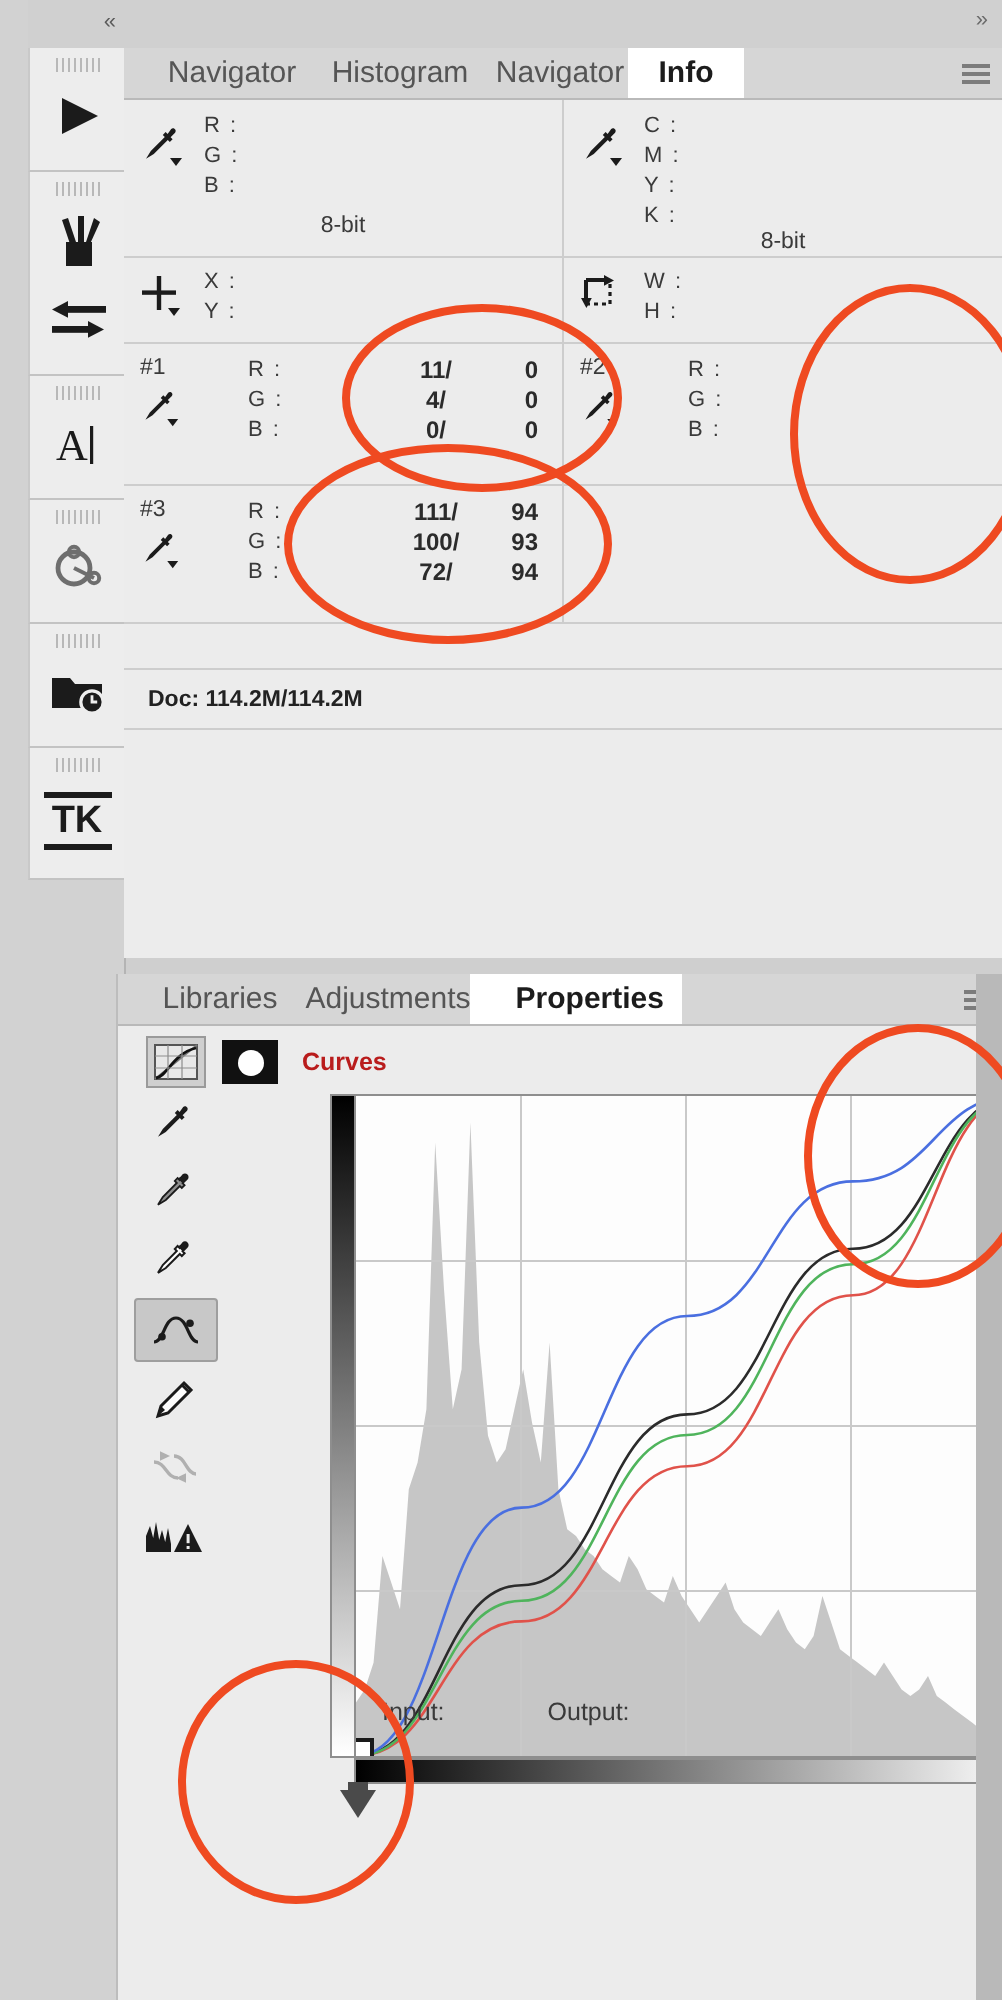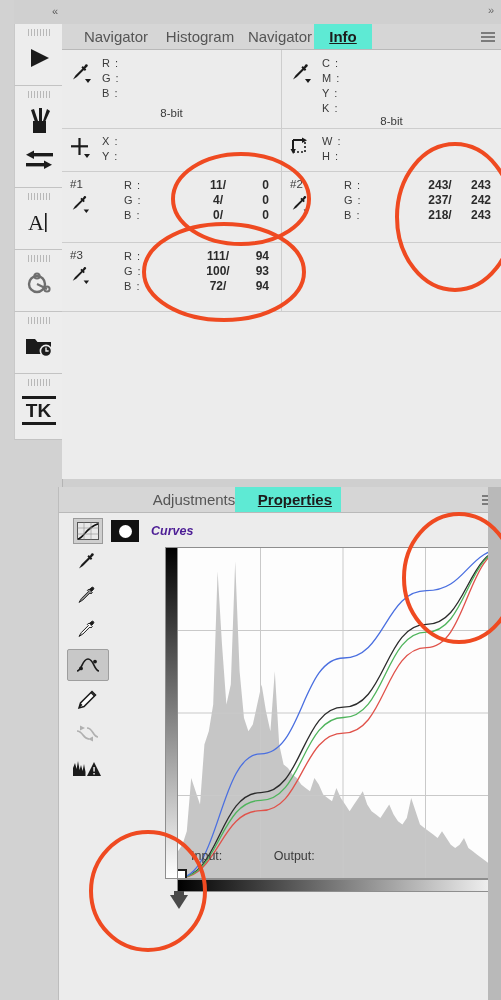--- a/index.html
+++ b/index.html
@@ -22,21 +22,21 @@
   .ricon{width:44px;height:40px;display:flex;align-items:center;justify-content:center;}
   .ricon svg{display:block;}
   .tk{font-size:19px;font-weight:bold;color:#1b1b1b;letter-spacing:0px;line-height:1;}
   .tkbar{width:34px;height:3px;background:#1b1b1b;}
 
   
   .panel{position:absolute;background:#ececec;}
   .tabbar{position:relative;height:25px;background:#d6d6d6;border-bottom:1px solid #b9b9b9;}
   .tab{position:absolute;top:0;height:25px;line-height:25px;font-size:15px;color:#555;
        padding:0 9px;cursor:default;}
-  .tab.sel{background:#5eead4;color:#1c1c1c;font-weight:bold;text-decoration:underline;}
+  .tab.sel{background:#ffffff;color:#1c1c1c;font-weight:bold;}
   .tab .lbl{display:block;}
   .hamb{position:absolute;right:6px;top:8px;width:14px;height:10px;
         background:repeating-linear-gradient(180deg,#7c7c7c 0 2px,transparent 2px 4px);}
 
   
   #info{left:62px;top:24px;width:439px;height:455px;background:#ececec;}
   .iwrap{position:relative;height:430px;}
   .irow{position:relative;display:flex;border-bottom:1px solid #cdcdcd;}
   .icell{position:relative;flex:1;padding:6px 0 6px 0;min-height:20px;}
   .icell + .icell{border-left:1px solid #cdcdcd;}
@@ -55,21 +55,21 @@
 
   
   #props{left:58px;top:487px;width:443px;height:513px;background:#ececec;
          border-left:1px solid #bdbdbd;}
   .curvehdr{display:flex;align-items:center;height:36px;padding-left:14px;}
   .cicon{width:28px;height:24px;background:#cfcfcf;border:1px solid #9a9a9a;
          display:flex;align-items:center;justify-content:center;}
   .maskicon{width:28px;height:22px;background:#111;margin-left:8px;
             display:flex;align-items:center;justify-content:center;}
   .maskdot{width:13px;height:13px;border-radius:50%;background:#fff;}
-  .ctitle{margin-left:12px;font-size:12.5px;font-weight:bold;color:#4c1d95;font-style:italic;}
+  .ctitle{margin-left:12px;font-size:12.5px;font-weight:bold;color:#b91c1c;}
 
   .ctools{position:absolute;left:8px;top:60px;width:46px;}
   .ctool{width:40px;height:30px;display:flex;align-items:center;justify-content:center;
          margin-bottom:4px;}
   .ctool.sel{background:#c8c8c8;border:1px solid #9e9e9e;border-radius:2px;}
 
   
   .graphwrap{position:absolute;left:106px;top:60px;}
   .gradV{position:absolute;left:0;top:0;width:11px;height:330px;
          background:linear-gradient(to top,#ffffff,#000000);border:1px solid #8e8e8e;}
@@ -292,25 +292,20 @@
             <svg width="20" height="20" viewBox="0 0 22 22">
               <path d="M15.5 2.6c1.3-1.3 3.2 .6 1.9 1.9l-2.1 2.1 1 1-1.4 1.4-1-1-7 7L3 17.4l2.4-3.9 7-7-1-1L12.8 4l1 1z" fill="#1b1b1b"></path>
               <polygon points="15,17 21,17 18,21" fill="#1b1b1b"></polygon>
             </svg>
           </div>
           <div class="chan" style="margin-left:62px;">
             <div>R :</div>
             <div>G :</div>
             <div>B :</div>
           </div>
-          <div class="vals" style="right:10px;">
-            <div><span class="a">243/</span><span class="b">243</span></div>
-            <div><span class="a">237/</span><span class="b">242</span></div>
-            <div><span class="a">218/</span><span class="b">243</span></div>
-          </div>
         </div>
       </div>
 
       <div class="irow" style="height:68px;">
         <div class="icell">
           <div class="snum">#3</div>
           <div class="ico" style="top:22px;left:8px;">
             <svg width="20" height="20" viewBox="0 0 22 22">
               <path d="M15.5 2.6c1.3-1.3 3.2 .6 1.9 1.9l-2.1 2.1 1 1-1.4 1.4-1-1-7 7L3 17.4l2.4-3.9 7-7-1-1L12.8 4l1 1z" fill="#1b1b1b"></path>
               <polygon points="15,17 21,17 18,21" fill="#1b1b1b"></polygon>
@@ -324,25 +319,29 @@
           <div class="vals" style="right:12px;">
             <div><span class="a">111/</span><span class="b">94</span></div>
             <div><span class="a">100/</span><span class="b">93</span></div>
             <div><span class="a">72/</span><span class="b">94</span></div>
           </div>
         </div>
         <div class="icell"></div>
       </div>
 
       <div style="height:22px;"></div>
+      <div class="docline">Doc: 114.2M/114.2M</div>
     </div>
   </div>
 
   <div class="panel" id="props">
     <div class="tabbar">
+      <div class="tab" style="left:6px;width:72px;text-align:center;">
+        <span class="lbl">Libraries</span>
+      </div>
       <div class="tab" style="left:80px;width:92px;text-align:center;">
         <span class="lbl">Adjustments</span>
       </div>
       <div class="tab sel" style="left:176px;width:88px;text-align:right;">
         <span class="lbl">Properties</span>
       </div>
       <div class="hamb"></div>
     </div>
 
     <div class="curvehdr">

